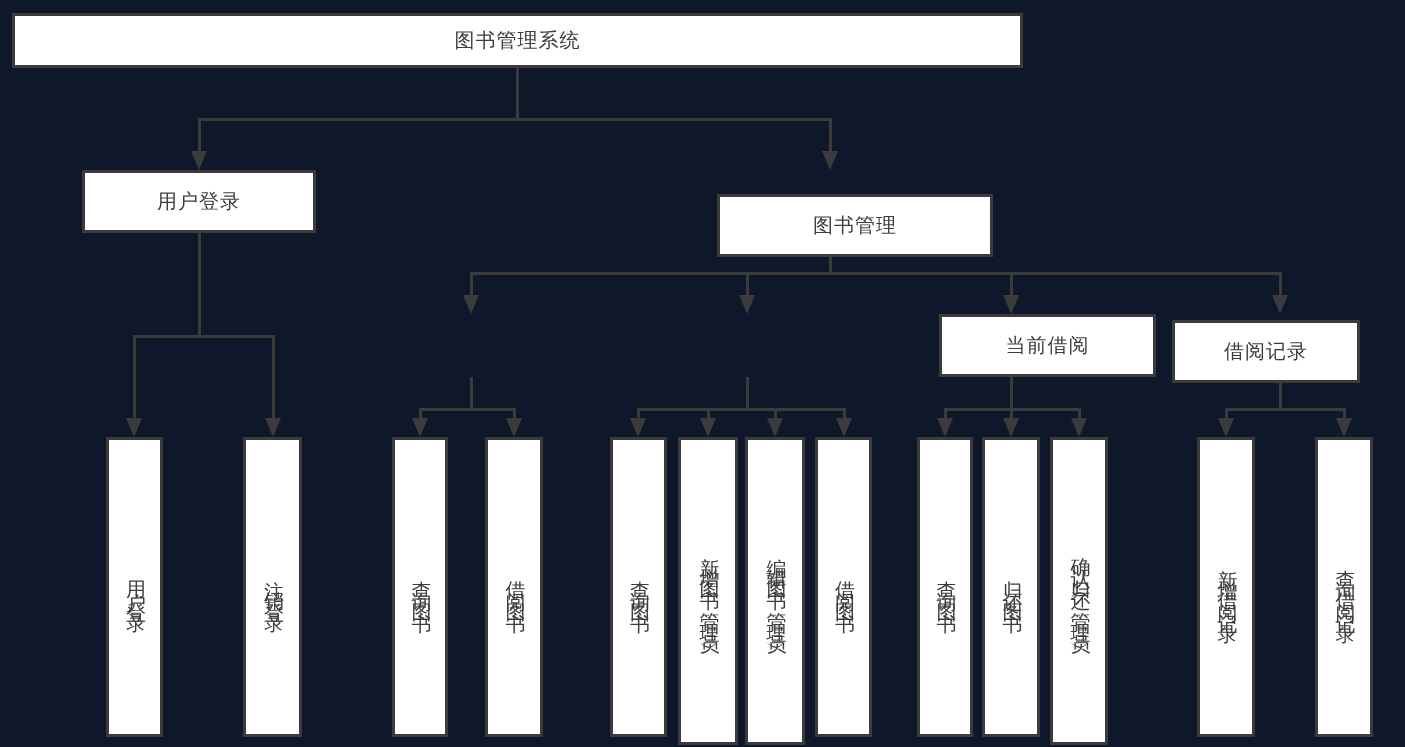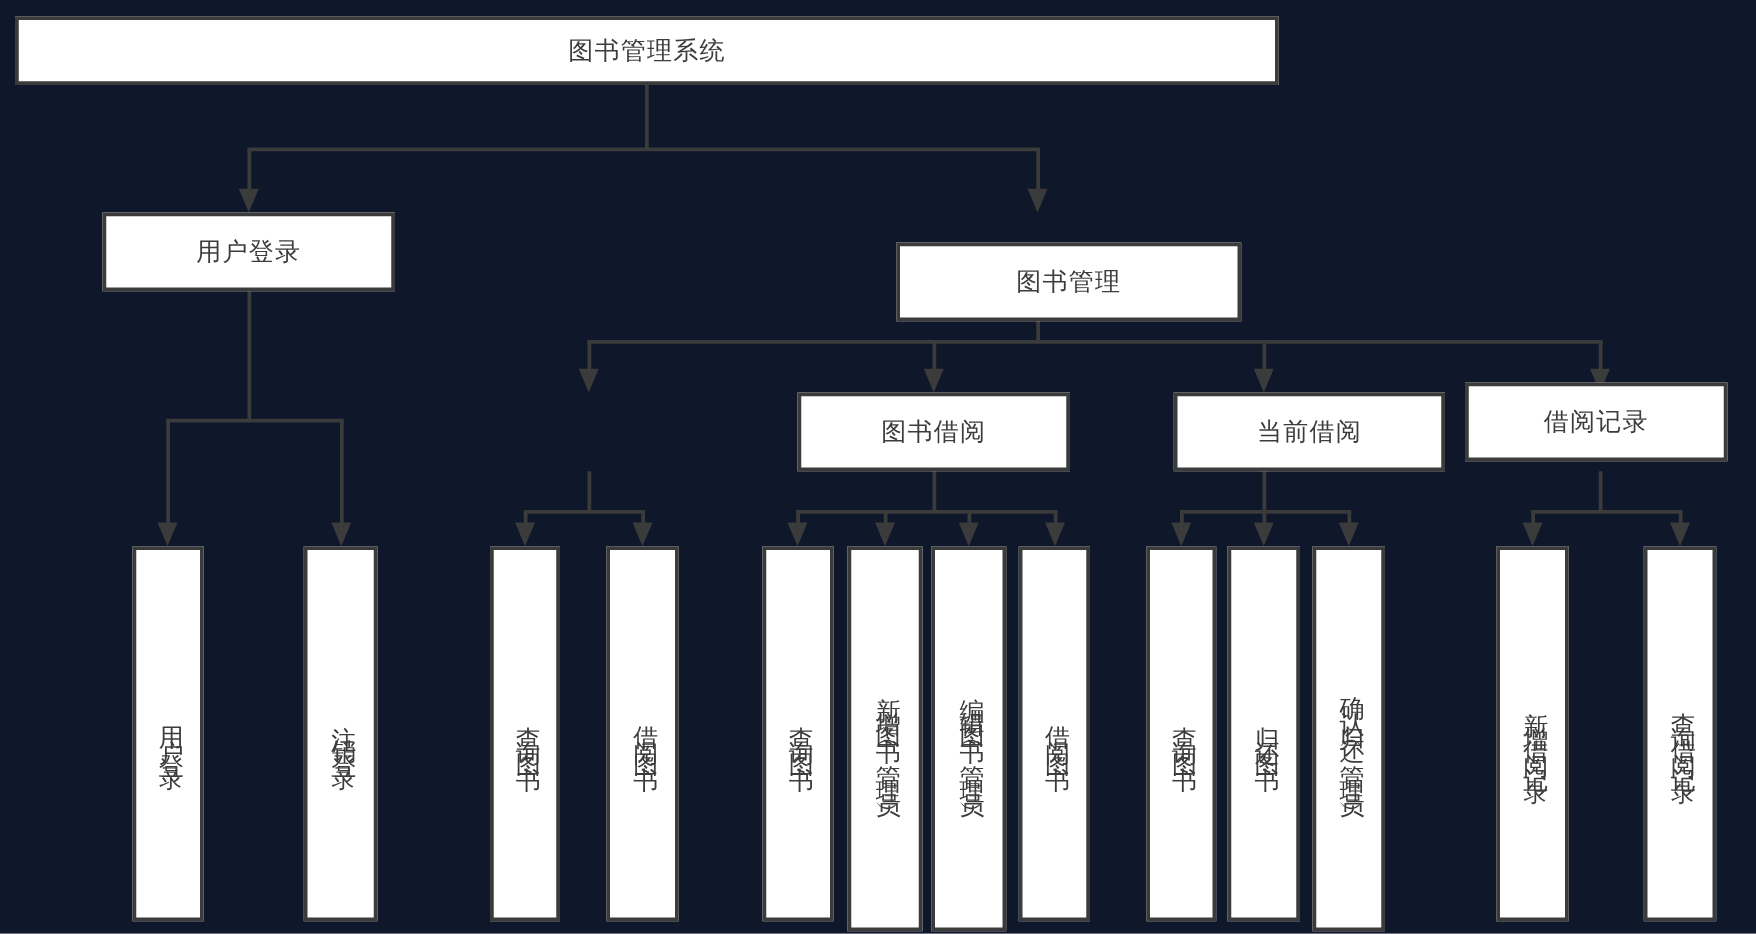--- a/index.html
+++ b/index.html
@@ -59,27 +59,24 @@
     <span>图书管理系统</span>
   </div>
 
   <div class="box hbox" style="left:82px;top:170px;width:234px;height:63px;">
     <span>用户登录</span>
   </div>
   <div class="box hbox" style="left:717px;top:170px;width:276px;height:63px;margin-top:24px;">
     <span>图书管理</span>
   </div>
 
-  <div class="box hbox" style="left:638px;top:314px;width:218px;height:63px;">
-    <span>图书借阅</span>
-  </div>
   <div class="box hbox" style="left:903px;top:314px;width:217px;height:63px;margin-left:36px;">
     <span>当前借阅</span>
   </div>
-  <div class="box hbox" style="left:1172px;top:306px;width:210px;height:63px;">
+  <div class="box hbox" style="left:1172px;top:320px;width:188px;height:63px;">
     <span>借阅记录</span>
   </div>
 
   <div class="box vbox" style="left:106px;top:437px;width:57px;height:300px;">
     <span>用户登录</span>
   </div>
   <div class="box vbox" style="left:243px;top:437px;width:59px;height:300px;">
     <span>注销登录</span>
   </div>
 

